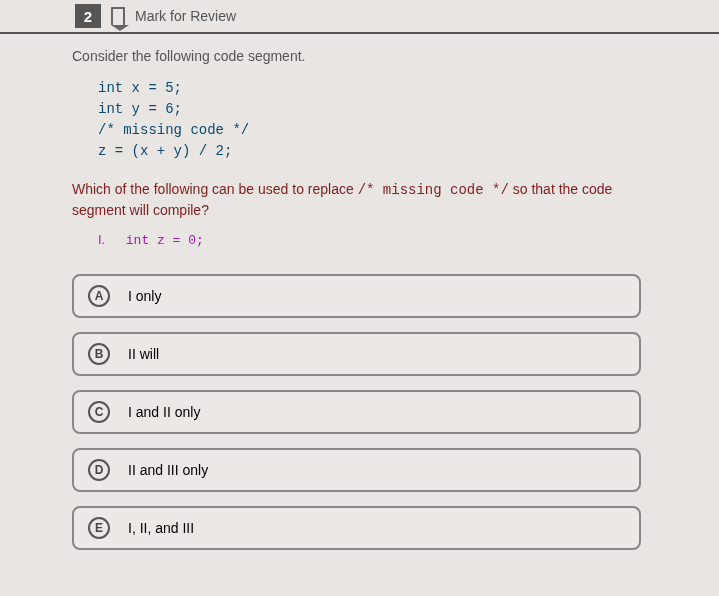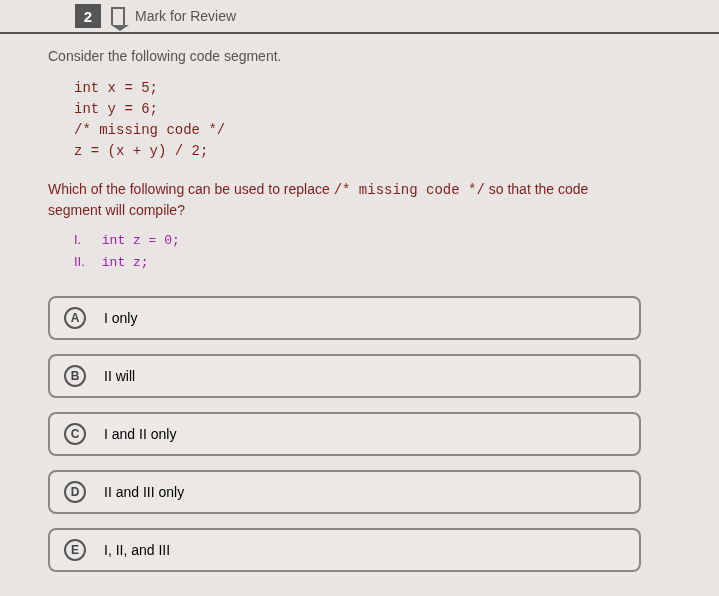--- a/index.html
+++ b/index.html
@@ -45,30 +45,30 @@
       width: 0; height: 0;
       border-left: 9px solid transparent;
       border-right: 9px solid transparent;
       border-top: 6px solid #666;
     }
     .mark-label {
       font-size: 14px;
       color: #555;
       text-align: center;
     }
-    .content { padding: 14px 78px 0 48px; }
+    .content { padding: 14px 78px 0 48px; margin-left: 24px; }
     .prompt {
       font-size: 14px;
       color: #555;
       margin-bottom: 14px;
     }
     .codeblock {
       font-family: "Courier New", monospace;
       font-size: 14px;
-      color: #7f1d1d;
+      color: #0c4a6e;
       white-space: pre;
       margin: 0 0 18px 26px;
       line-height: 1.5;
     }
     .question {
       font-size: 14px;
       color: #7f1d1d;
       margin-bottom: 10px;
       line-height: 1.4;
     }
@@ -117,21 +117,20 @@
 int y = 6;
 /* missing code */
 z = (x + y) / 2;</div>
 
   <div class="question">
     <span>Which of the following can be used to replace </span><span class="mono">/* missing code */</span><span> so that the code segment will compile?</span>
   </div>
 
   <div class="optionslist">
     <div><span class="rn">I.</span> <span>int z = 0;</span></div>
-    <div><span class="rn">II.</span> <span>int z;</span></div>
   </div>
 
   <div class="answer">
     <div class="letter">A</div>
     <div class="ans-text">I only</div>
   </div>
   <div class="answer">
     <div class="letter">B</div>
     <div class="ans-text">II will</div>
   </div>

